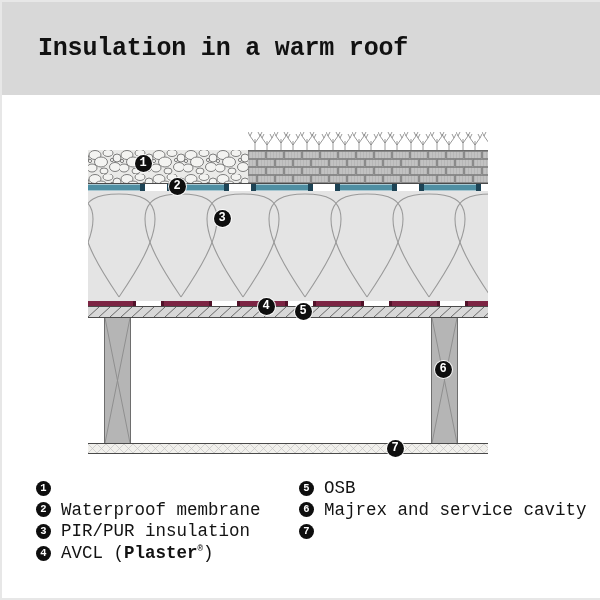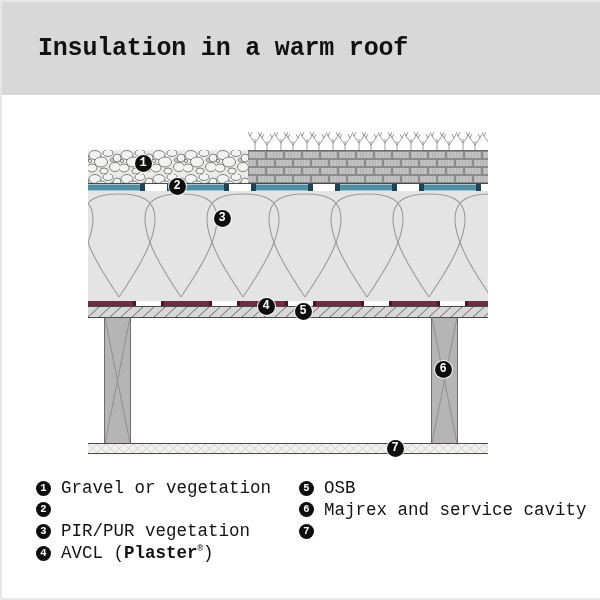--- a/index.html
+++ b/index.html
@@ -203,28 +203,28 @@
     <div class="co" style="left:257.5px;top:297.5px;">4</div>
     <div class="co" style="left:294.5px;top:302.5px;">5</div>
     <div class="co" style="left:434.5px;top:360.5px;">6</div>
     <div class="co" style="left:386.5px;top:439.5px;">7</div>
   </div>
 
   <div class="legend">
     <div class="lcol lcol-left">
       <div class="litem">
         <span class="lco">1</span>
-        <span class="ltext">Gravel or vegetation</span>
       </div>
       <div class="litem">
         <span class="lco">2</span>
+        <span class="ltext">Waterproof membrane</span>
       </div>
       <div class="litem">
         <span class="lco">3</span>
-        <span class="ltext">PIR/PUR vegetation</span>
+        <span class="ltext">PIR/PUR insulation</span>
       </div>
       <div class="litem">
         <span class="lco">4</span>
         <span class="ltext"><span>AVCL (</span><span class="brand">Plaster</span><sup class="reg">®</sup><span>)</span></span>
       </div>
     </div>
     <div class="lcol lcol-right">
       <div class="litem">
         <span class="lco">5</span>
         <span class="ltext">OSB</span>

